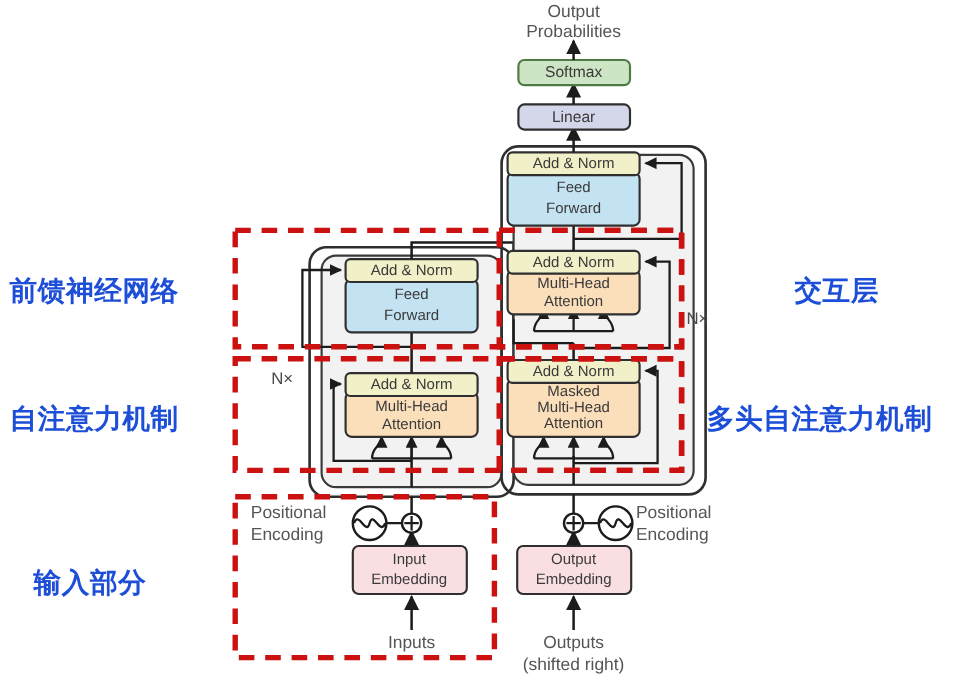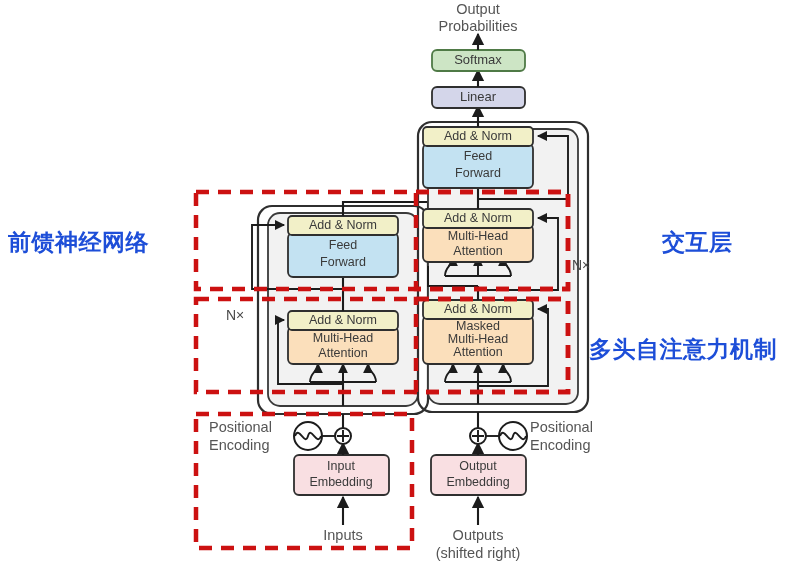--- a/index.html
+++ b/index.html
@@ -254,17 +254,19 @@
     <g>
       <rect class="redbox" x="196" y="192" width="372" height="97"></rect>
       <rect class="redbox" x="416" y="192" width="152" height="97"></rect>
       <rect class="redbox" x="196" y="299" width="372" height="93"></rect>
       <rect class="redbox" x="416" y="299" width="152" height="93"></rect>
       <rect class="redbox" x="196" y="414" width="216" height="134"></rect>
     </g>
   </svg>
 
   <div class="cn-label" style="left:8px; top:227px;">前馈神经网络</div>
+  <div class="cn-label" style="left:8px; top:334px;">自注意力机制</div>
+  <div class="cn-label" style="left:28px; top:470px;">输入部分</div>
 
   <div class="cn-label" style="left:589px; top:334px;">多头自注意力机制</div>
   <div class="cn-label" style="left:662px; top:227px;">交互层</div>
 
 </div>
 
 </body></html>

